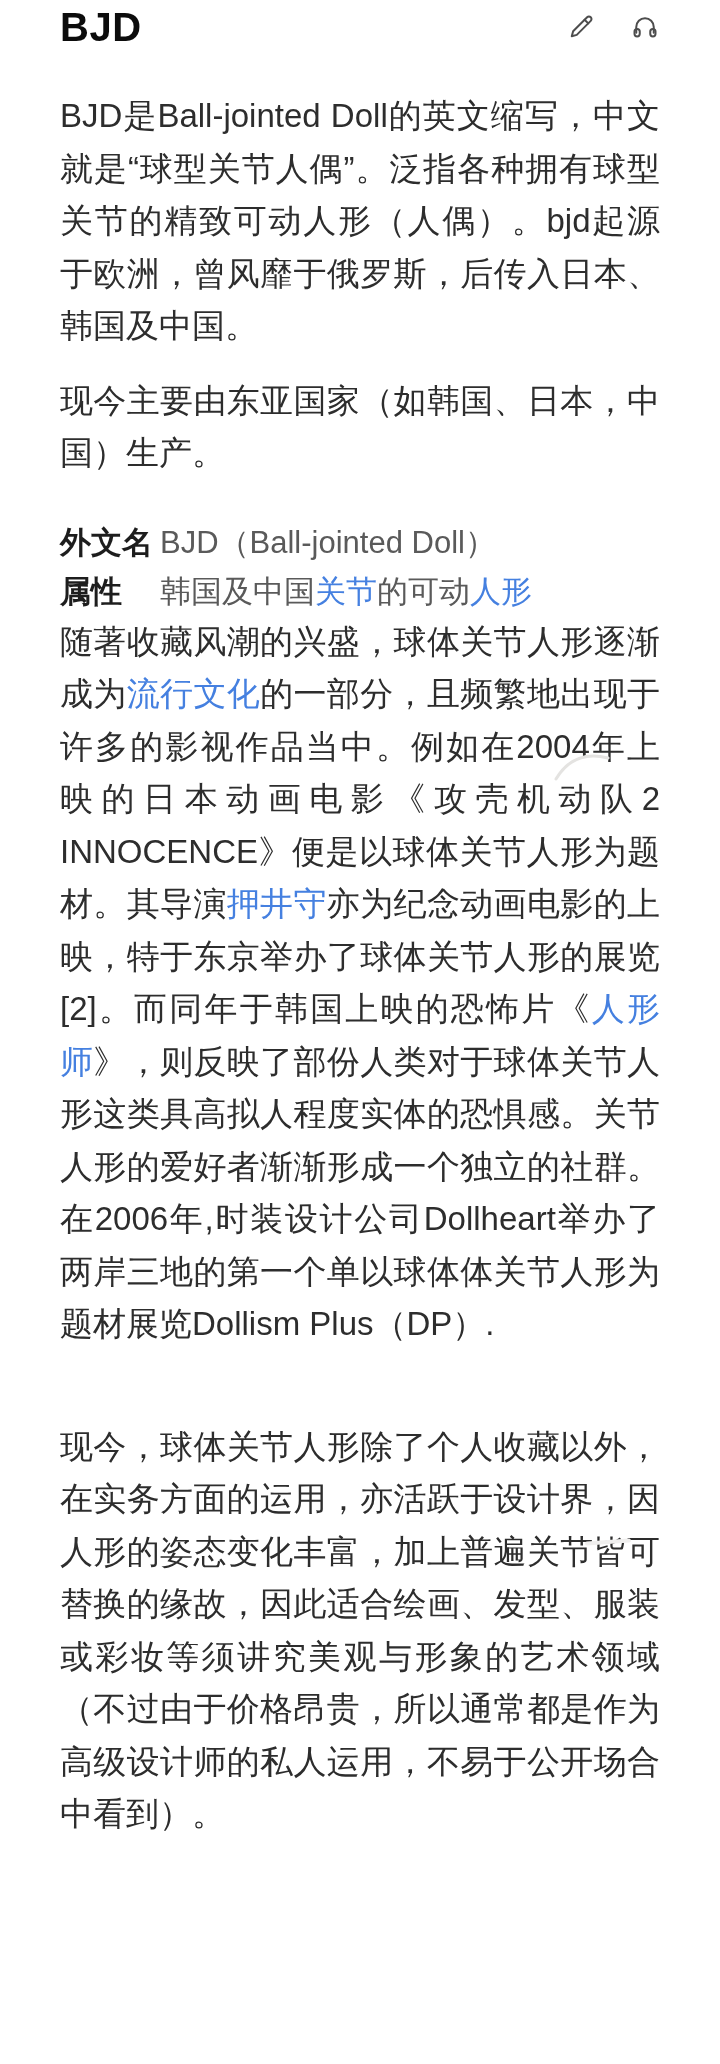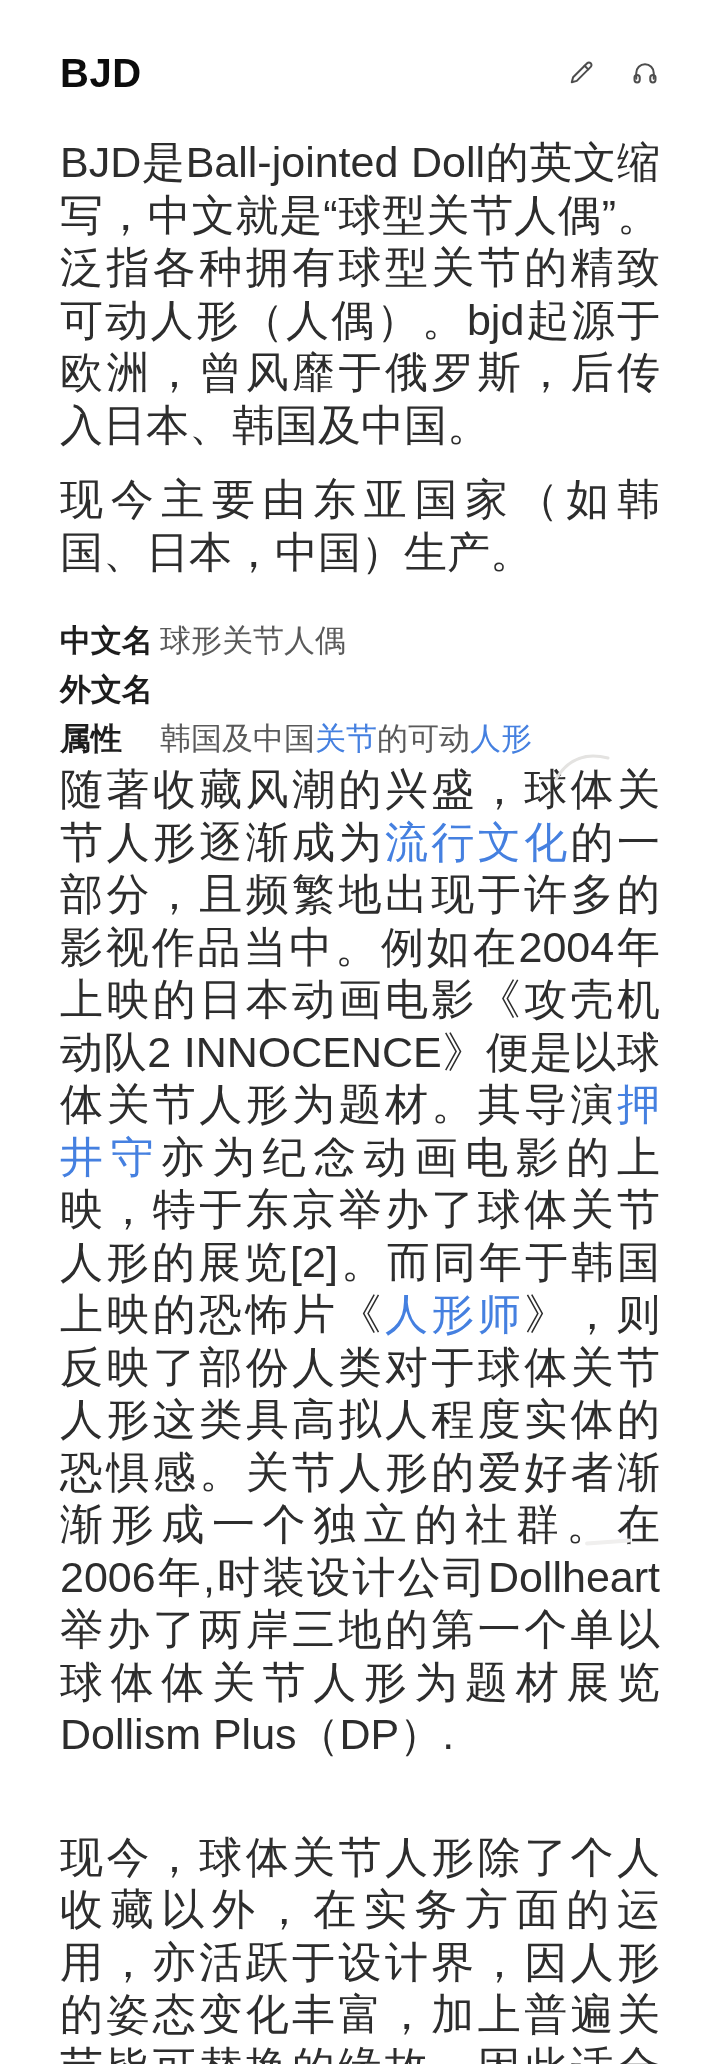--- a/index.html
+++ b/index.html
@@ -10,36 +10,36 @@
     background:#ffffff;
     overflow:hidden;
     font-family:"Liberation Sans","DejaVu Sans",sans-serif;
     -webkit-font-smoothing:antialiased;
   }
   .content{padding:0 60px;}
 
   
   .header{
     display:flex;align-items:center;justify-content:space-between;
-    padding-top:46px;height:54px;
+    height:54px;
   }
   .page-title{
     font-size:40px;font-weight:700;color:#0c0c0c;letter-spacing:0.5px;
     line-height:54px;
   }
   .header-actions{display:flex;align-items:center;gap:34px;}
   .icon-btn{
     width:30px;height:30px;border:none;background:transparent;padding:0;
     color:#4d4d4d;cursor:pointer;display:flex;align-items:center;justify-content:center;
   }
   .icon-btn svg{width:30px;height:30px;display:block;}
 
   
   .para{
-    font-size:43px;line-height:52.5px;color:#2d2d2d;
+    font-size:33px;line-height:52.5px;color:#2d2d2d;
     text-align:justify;margin:0;
     word-break:break-word;
   }
   .para-1{margin-top:36px;}
   .para-2{margin-top:22px;}
   .link{color:var(--link,#4580e0);text-align:center;}
 
   
   .infobox{margin-top:38px;}
   .infobox-row{display:flex;line-height:49px;}
@@ -91,25 +91,22 @@
           </span>
         </button>
       </div>
     </div>
 
     <p class="para para-1"><span>BJD是Ball-jointed Doll的英文缩写，中文就是“球型关节人偶”。泛指各种拥有球型关节的精致可动人形（人偶）。bjd起源于欧洲，曾风靡于俄罗斯，后传入日本、韩国及中国。</span></p>
     <p class="para para-2"><span>现今主要由东亚国家（如韩国、日本，中国）生产。</span></p>
 
     <div class="infobox">
       <div class="infobox-row">
-        <div class="infobox-label">中文名</div>
-        <div class="infobox-value"><span>球形关节人偶</span></div>
-      </div>
-      <div class="infobox-row">
         <div class="infobox-label">外文名</div>
+        <div class="infobox-value"><span>BJD（Ball-jointed Doll）</span></div>
       </div>
       <div class="infobox-row">
         <div class="infobox-label">属性</div>
         <div class="infobox-value"><span>韩国及中国</span><span class="link">关节</span><span>的可动</span><span class="link">人形</span></div>
       </div>
     </div>
 
     <p class="para section-1"><span>随著收藏风潮的兴盛，球体关节人形逐渐成为</span><span class="link">流行文化</span><span>的一部分，且频繁地出现于许多的影视作品当中。例如在2004年上映的日本动画电影《攻壳机动队2 INNOCENCE》便是以球体关节人形为题材。其导演</span><span class="link">押井守</span><span>亦为纪念动画电影的上映，特于东京举办了球体关节人形的展览[2]。而同年于韩国上映的恐怖片《</span><span class="link">人形师</span><span>》，则反映了部份人类对于球体关节人形这类具高拟人程度实体的恐惧感。关节人形的爱好者渐渐形成一个独立的社群。在2006年,时装设计公司Dollheart举办了两岸三地的第一个单以球体体关节人形为题材展览Dollism Plus（DP）.</span></p>
     <p class="para section-2"><span>现今，球体关节人形除了个人收藏以外，在实务方面的运用，亦活跃于设计界，因人形的姿态变化丰富，加上普遍关节皆可替换的缘故，因此适合绘画、发型、服装或彩妆等须讲究美观与形象的艺术领域（不过由于价格昂贵，所以通常都是作为高级设计师的私人运用，不易于公开场合中看到）。</span></p>
 

